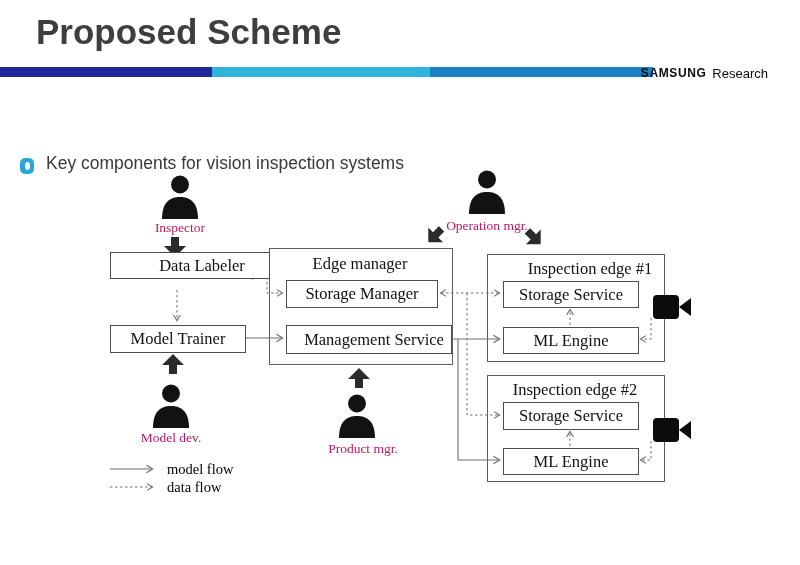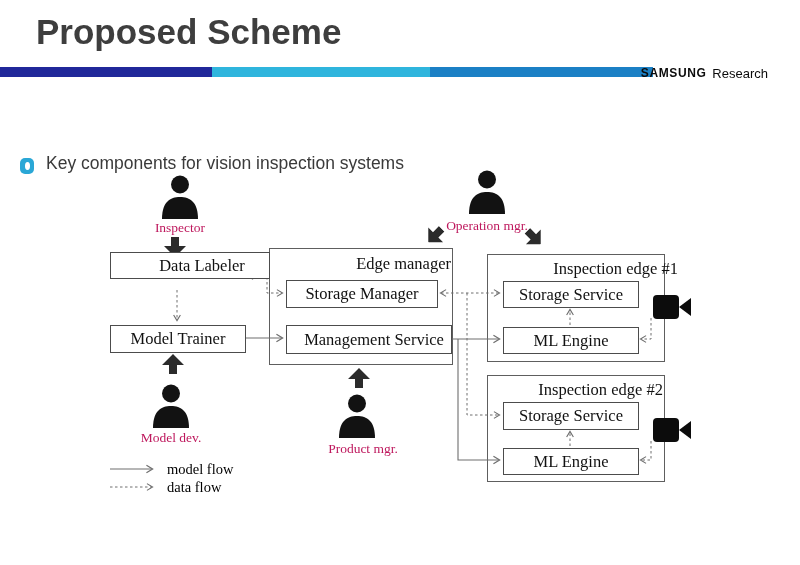--- a/index.html
+++ b/index.html
@@ -16,21 +16,21 @@
   .brand .suffix{font-size:13px;}
   .bullet-row{position:absolute;left:20px;top:105px;display:flex;align-items:flex-end;gap:12px;margin-top:48px;}
   .bullet-glyph{width:14px;height:16px;background:#2aa7d6;border-radius:5px;position:relative;}
   .bullet-glyph::after{content:"";position:absolute;left:4.5px;top:4px;width:5px;height:8px;
          background:#fff;border-radius:50%;}
   .bullet-text{font-size:17.5px;color:#3a3a3a;}
   .dbox{position:absolute;background:#fff;border:1.5px solid #4c4c4c;display:flex;
         align-items:center;justify-content:center;font-family:"Liberation Serif",serif;
         font-size:16.5px;color:#111;z-index:3;}
   .container-box{position:absolute;background:#fff;border:1.5px solid #5e5e5e;z-index:1;}
-  .container-title{position:absolute;width:100%;text-align:right;
+  .container-title{position:absolute;width:100%;text-align:center;
         font-family:"Liberation Serif",serif;font-size:16.5px;color:#111;z-index:3;}
   .person{position:absolute;z-index:2;}
   .person-label{position:absolute;font-family:"Liberation Serif",serif;font-size:13.5px;
         color:#be185d;text-align:center;z-index:3;}
   .thick-arrow{position:absolute;z-index:2;}
   .overlay{position:absolute;left:0;top:0;z-index:2;}
   .camera{position:absolute;z-index:4;}
   .legend-label{position:absolute;font-family:"Liberation Serif",serif;font-size:14.5px;
         color:#000000;z-index:3;}
 </style>

